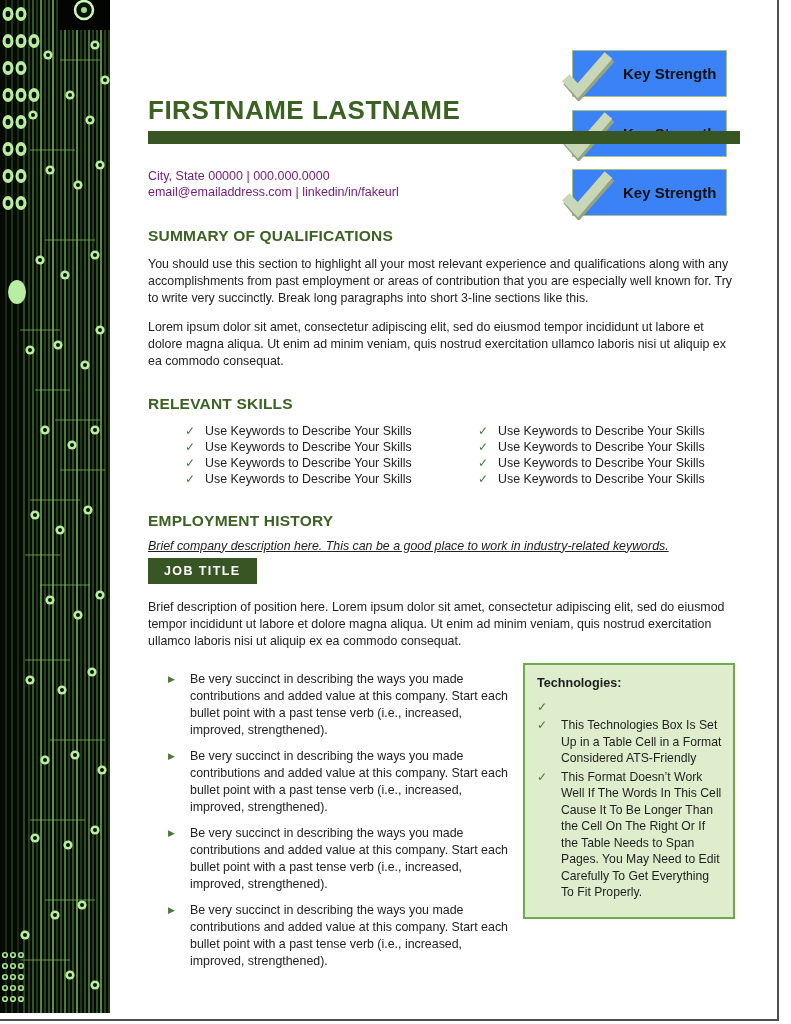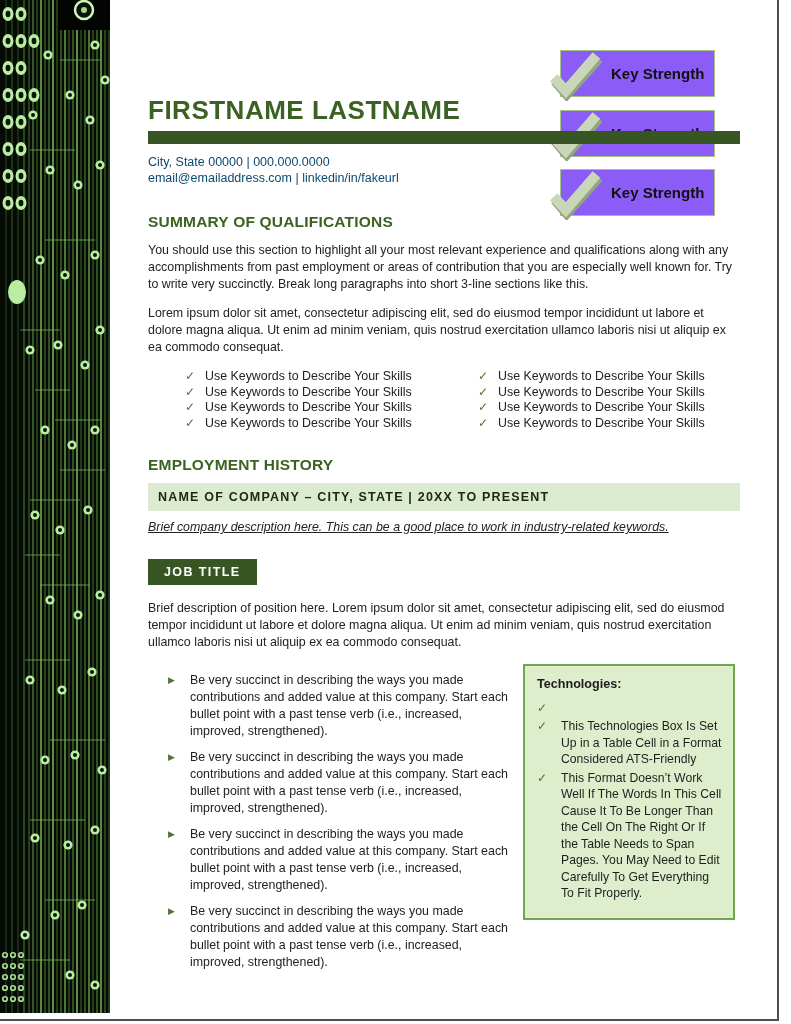--- a/index.html
+++ b/index.html
@@ -12,52 +12,52 @@
   .edge-bottom{position:absolute;left:0;top:1019px;width:779px;height:2px;background:#4f4f4f;}
 
   
   .sidebar{position:absolute;left:0;top:0;width:110px;height:1013px;}
   .sidebar svg{display:block;width:110px;height:1013px;}
 
   
   .content{position:absolute;left:148px;top:0;width:592px;}
   .name{margin-top:95px;font-size:26px;font-weight:700;color:#3c6223;letter-spacing:.5px;line-height:30px;}
   .name-bar{margin-top:6px;height:13px;background:#375623;}
-  .contact{margin-top:10px;font-size:12.5px;line-height:16px;color:#0c4a6e;}
+  .contact{margin-top:24px;font-size:12.5px;line-height:16px;color:#701a75;}
   .sec-head{font-size:15.5px;font-weight:700;color:#3c6223;letter-spacing:.2px;}
   .mt-summary{margin-top:27px;}
   .para{margin-top:11px;font-size:12.4px;line-height:17px;color:#222;}
   .mt-skills{margin-top:25px;}
   .skills-grid{margin-top:11px;display:grid;grid-template-columns:293px 1fr;row-gap:0;}
   .skill{display:flex;align-items:baseline;padding-left:37px;font-size:12.4px;line-height:15.8px;color:#222;}
   .skill .chk{color:#51763a;font-size:12px;width:20px;flex:0 0 20px;}
   .mt-emp{margin-top:24px;}
   .company-banner{margin-top:9px;background:#dcead0;padding:7px 10px;font-size:12.5px;font-weight:700;
     letter-spacing:1.2px;color:#20290f;}
   .company-desc{margin-top:8px;font-size:12.4px;font-style:italic;color:#222;line-height:16px;text-decoration:underline;}
-  .job-badge{margin-top:24px;display:inline-block;background:#375623;color:#fff;font-size:12.5px;
+  .job-badge{margin-top:4px;display:inline-block;background:#375623;color:#fff;font-size:12.5px;
     font-weight:700;letter-spacing:1.4px;padding:6px 16px;}
   .position-desc{margin-top:15px;font-size:12.4px;line-height:17px;color:#222;}
   .bottom-row{margin-top:13px;display:flex;align-items:flex-start;}
   .contribs{width:372px;flex:0 0 372px;}
   .contrib-head{font-size:12.6px;font-weight:700;color:#1c1c1c;}
   .contrib-list{margin-top:8px;}
   .contrib{display:flex;margin-bottom:9px;}
   .contrib .tri{flex:0 0 22px;padding-left:20px;color:#51763a;font-size:9px;line-height:17px;}
   .contrib .ctxt{flex:1;font-size:12.4px;line-height:17px;color:#222;max-width:322px;}
   .tech-box{margin-left:3px;width:212px;box-sizing:border-box;background:#deeecd;border:2px solid #6fa84f;
     padding:11px 10px 14px 12px;}
   .tech-head{font-size:12.6px;font-weight:700;color:#1c1c1c;}
   .tech-list{margin-top:9px;}
   .tech-item{display:flex;margin-bottom:2px;}
   .tech-item .chk{flex:0 0 24px;color:#51763a;font-size:12px;line-height:16.5px;}
   .tech-item .ttxt{flex:1;font-size:12.2px;line-height:16.5px;color:#1e1e1e;}
 
   
-  .key-box{position:absolute;left:560px;width:155px;height:47px;background:#8b5cf6;
+  .key-box{position:absolute;left:572px;width:155px;height:47px;background:#3b82f6;
     border:1.5px solid #a5c28a;box-sizing:border-box;text-decoration:underline;}
   .key-box .klabel{position:absolute;left:50px;top:0;height:100%;display:flex;align-items:center;
     font-size:15px;font-weight:700;color:#111;}
   .kcheck{position:absolute;left:-13px;top:-2px;width:56px;height:52px;}
   .kb1{top:50px;} .kb2{top:110px;} .kb3{top:169px;}
 </style>
 </head>
 <body>
 
 <div class="page">
@@ -233,20 +233,21 @@
     <div class="name-bar"></div>
     <div class="contact">
       <div>City, State 00000 | 000.000.0000</div>
       <div>email@emailaddress.com | linkedin/in/fakeurl</div>
     </div>
 
     <div class="sec-head mt-summary">SUMMARY OF QUALIFICATIONS</div>
     <p class="para">You should use this section to highlight all your most relevant experience and qualifications along with any accomplishments from past employment or areas of contribution that you are especially well known for. Try to write very succinctly. Break long paragraphs into short 3-line sections like this.</p>
     <p class="para">Lorem ipsum dolor sit amet, consectetur adipiscing elit, sed do eiusmod tempor incididunt ut labore et dolore magna aliqua. Ut enim ad minim veniam, quis nostrud exercitation ullamco laboris nisi ut aliquip ex ea commodo consequat.</p>
 
+    <div class="sec-head mt-skills">RELEVANT SKILLS</div>
     <div class="skills-grid">
       <div class="skill">
           <span class="chk">✓</span>
           <span>Use Keywords to Describe Your Skills</span>
         </div>
       <div class="skill">
           <span class="chk">✓</span>
           <span>Use Keywords to Describe Your Skills</span>
         </div>
       <div class="skill">
@@ -269,21 +270,20 @@
           <span class="chk">✓</span>
           <span>Use Keywords to Describe Your Skills</span>
         </div>
       <div class="skill">
           <span class="chk">✓</span>
           <span>Use Keywords to Describe Your Skills</span>
         </div>
     </div>
 
     <div class="sec-head mt-emp">EMPLOYMENT HISTORY</div>
-    <div class="company-banner">NAME OF COMPANY – CITY, STATE | 20XX TO PRESENT</div>
     <div class="company-desc">Brief company description here. This can be a good place to work in industry-related keywords.</div>
     <div class="job-badge">JOB TITLE</div>
     <p class="position-desc">Brief description of position here. Lorem ipsum dolor sit amet, consectetur adipiscing elit, sed do eiusmod tempor incididunt ut labore et dolore magna aliqua. Ut enim ad minim veniam, quis nostrud exercitation ullamco laboris nisi ut aliquip ex ea commodo consequat.</p>
 
     <div class="bottom-row">
       <div class="contribs">
         <div class="contrib-list">
           <div class="contrib">
               <span class="tri">▶</span>
               <span class="ctxt">Be very succinct in describing the ways you made contributions and added value at this company. Start each bullet point with a past tense verb (i.e., increased, improved, strengthened).</span>

